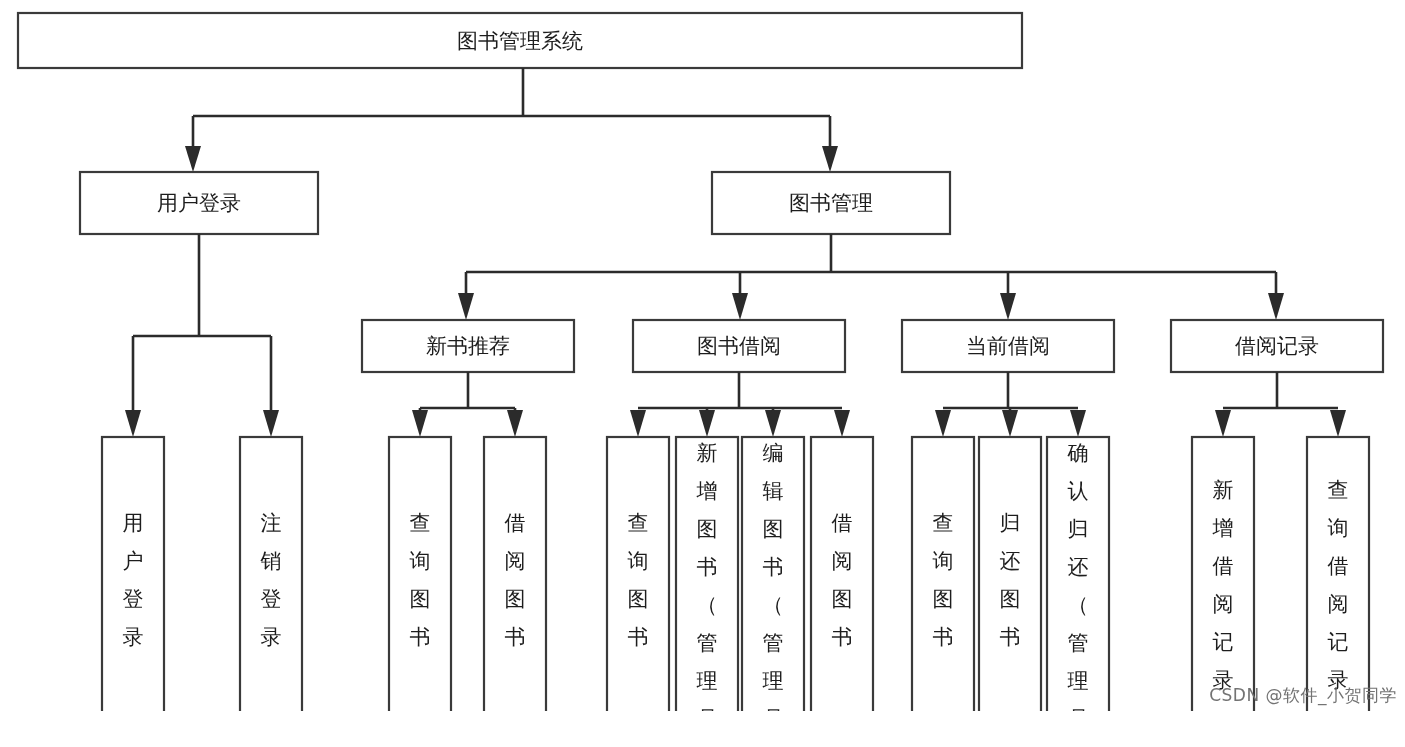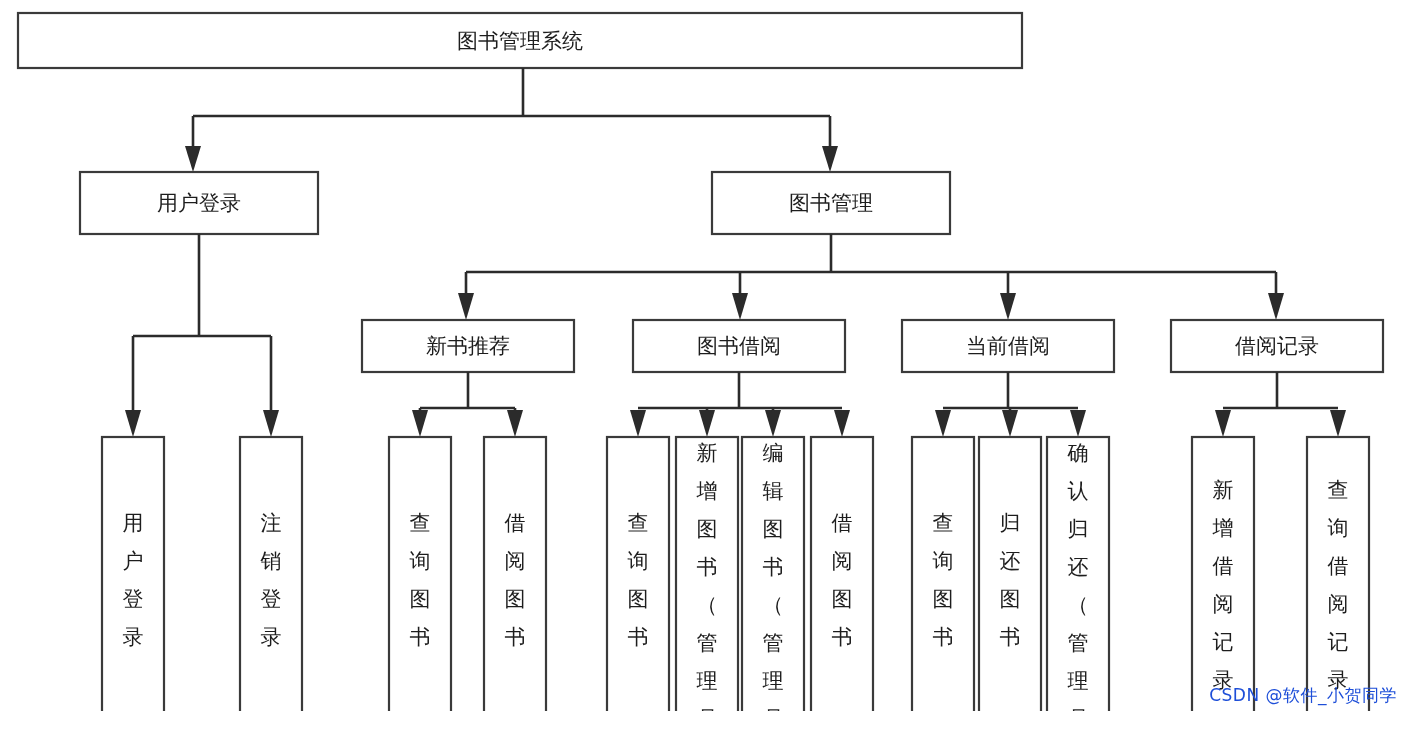--- a/index.html
+++ b/index.html
@@ -53,21 +53,21 @@
     font-size: 21px;
     fill: #1d1d1d;
     text-anchor: middle;
   }
   .watermark-text {
     position: absolute;
     right: 8px;
     bottom: 4px;
     font-family: "DejaVu Sans", "Liberation Sans", sans-serif;
     font-size: 17px;
-    color: #1d4ed8;
+    color: #737373;
     letter-spacing: 0.5px;
     white-space: nowrap;
     user-select: none;
   }
 </style>
 </head>
 <body>
 
 <div id="diagram-root">
 

